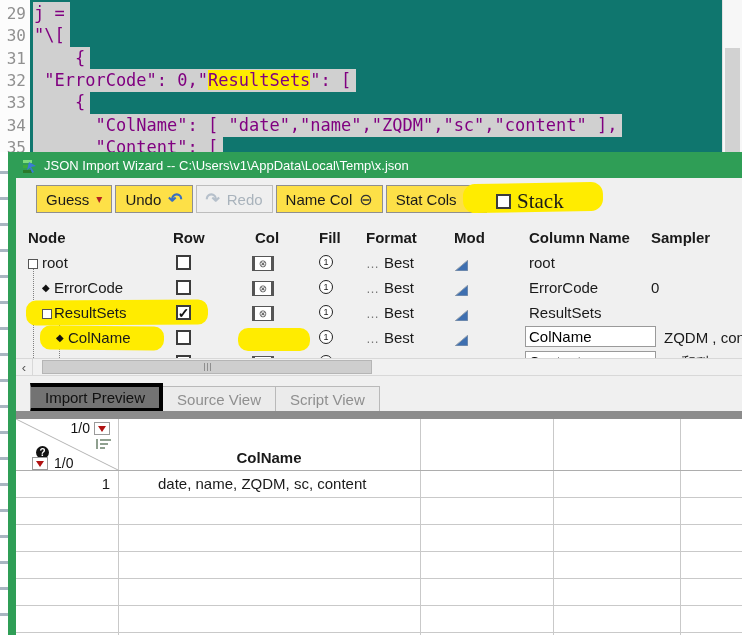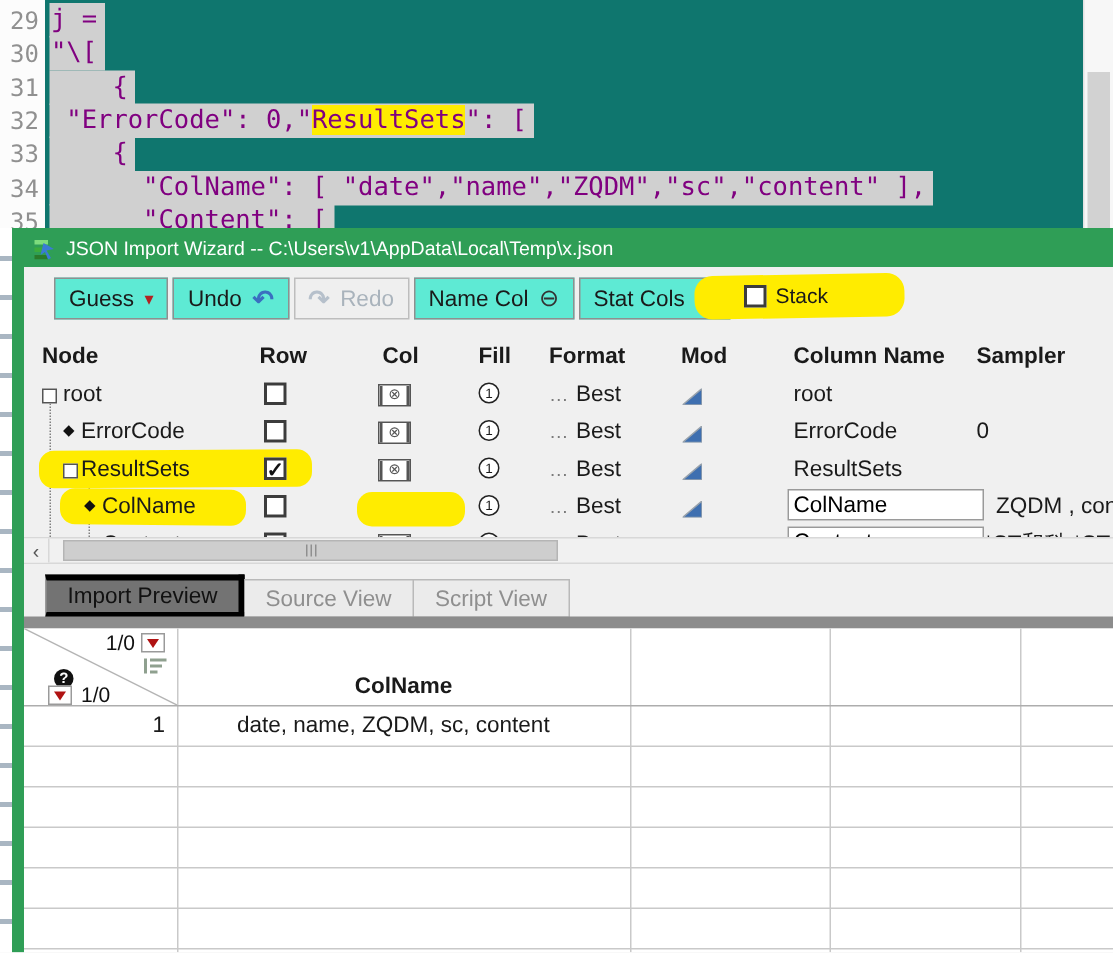--- a/index.html
+++ b/index.html
@@ -24,34 +24,34 @@
 
   
   .dialog{position:absolute;left:8px;top:152px;width:734px;height:483px;background:#f0f0f0;
           border-left:8px solid #2f9e56;box-sizing:border-box;overflow:hidden;}
   .titlebar{position:absolute;left:-8px;top:0;width:742px;height:26px;background:#2f9e56;
             display:flex;align-items:center;gap:7px;padding-left:14px;box-sizing:border-box;}
   .title-text{color:#fff;font-size:13px;white-space:nowrap;}
 
   
   .toolbar{position:absolute;left:20px;top:33px;display:flex;gap:3px;}
-  .btn{height:28px;padding:0 9px;background:#5eead4;border:1px solid #8f8f8f;
+  .btn{height:28px;padding:0 9px;background:#fde047;border:1px solid #8f8f8f;
        display:inline-flex;align-items:center;gap:7px;font-size:15px;color:#1a1a1a;box-sizing:border-box;}
   .btn.disabled{color:#a9b3bc;border-color:#bdbdbd;background:#efefef;}
   .caret-red{color:#b22222;font-size:12px;}
   .undo-glyph{color:#3a6fc0;font-size:17px;font-weight:bold;}
   .redo-glyph{color:#b6c0cb;font-size:17px;font-weight:bold;}
   .circ-glyph{font-size:16px;color:#333;}
 
   .hl{position:absolute;background:#ffec00;border-radius:12px;}
   .stack-group{position:absolute;left:480px;top:37px;display:flex;align-items:center;gap:6px;}
   .cbx{width:15px;height:15px;border:2px solid #3c3c3c;background:#fff;box-sizing:border-box;
        display:flex;align-items:center;justify-content:center;}
   .cbx .check{font-size:14px;font-weight:bold;color:#111;line-height:10px;}
-  .stack-label{font-size:14px;}
+  .stack-label{font-size:21px;font-family:Liberation Serif, serif;}
 
   
   .thead{position:absolute;left:0;top:73px;width:734px;height:25px;font-weight:bold;font-size:15px;}
   .thead .c, .trow .c{position:absolute;line-height:25px;white-space:nowrap;}
   .trow{position:absolute;left:0;width:734px;height:25px;font-size:15px;}
   .glyph-sq{position:absolute;width:8px;height:8px;border:1px solid #555;top:9px;background:#fff;}
   .glyph-di{position:absolute;font-size:10px;color:#111;top:0;line-height:25px;}
   .dotline{position:absolute;width:0;border-left:1px dotted #808080;}
   .colicon{position:absolute;top:6px;width:20px;height:13px;border:1px solid #555;background:#fff;
            box-shadow:inset 2px 0 0 #555,inset -2px 0 0 #555;display:flex;align-items:center;justify-content:center;

